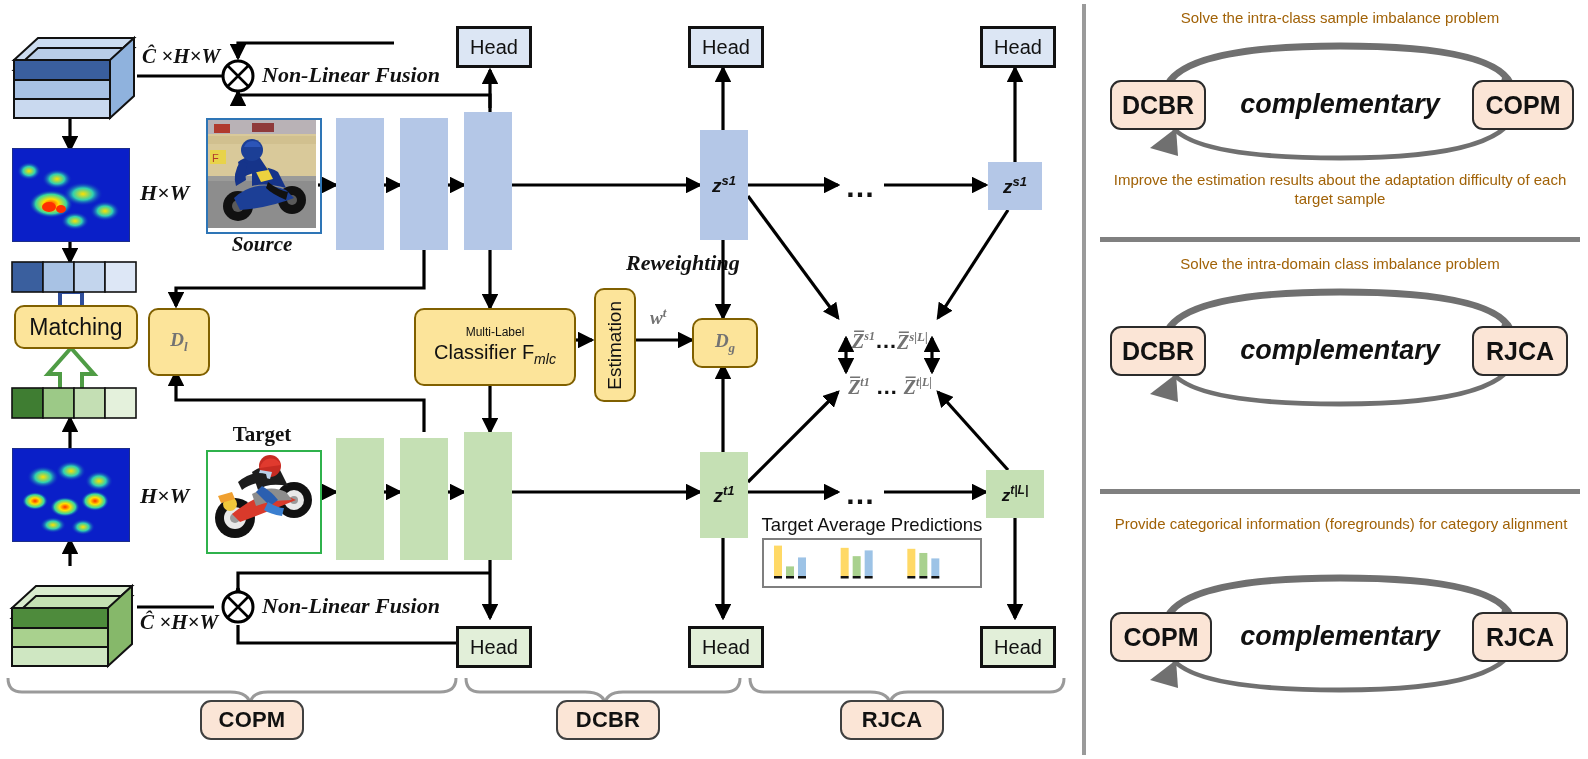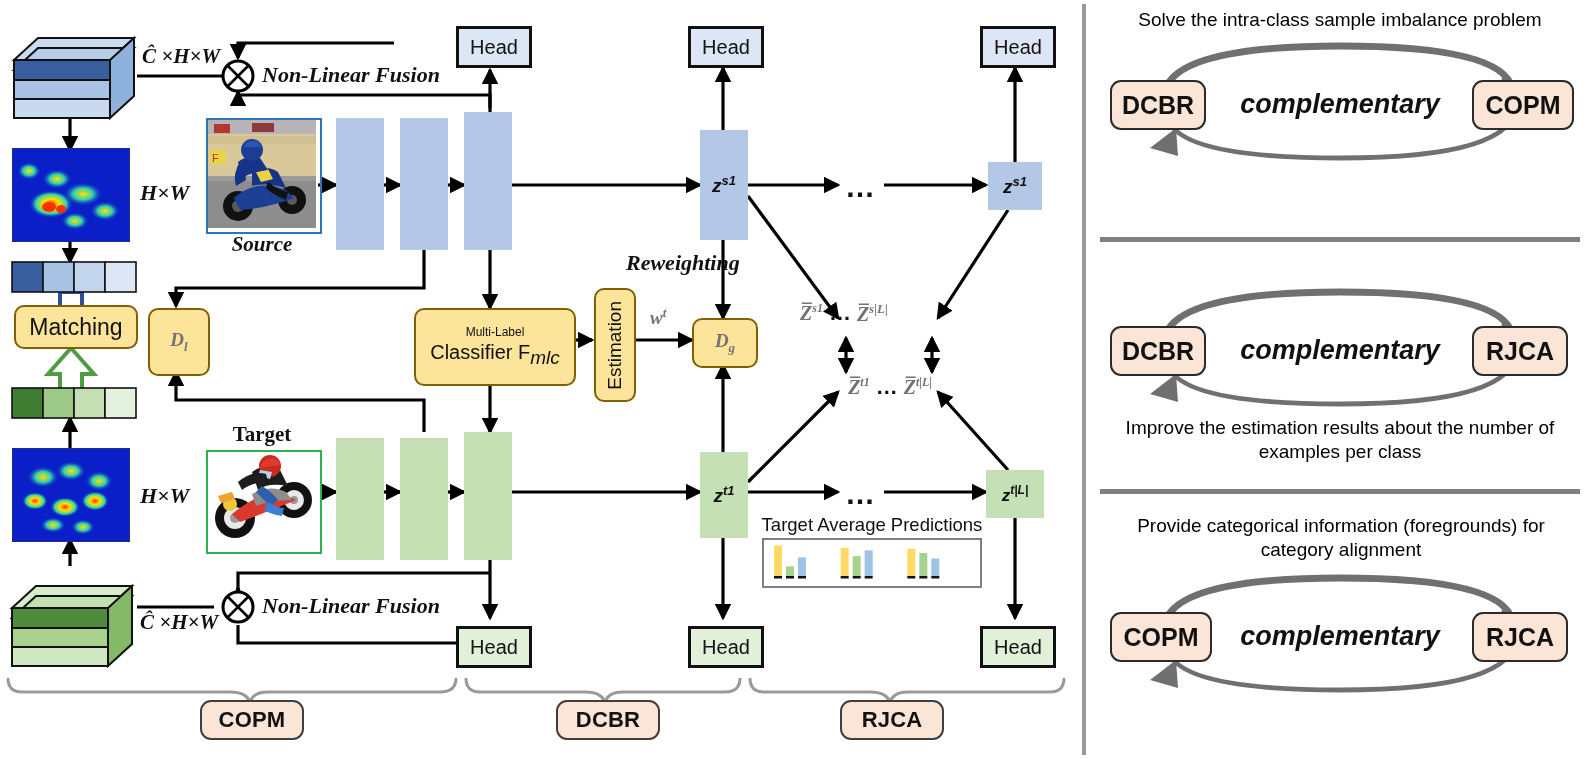--- a/index.html
+++ b/index.html
@@ -18,21 +18,21 @@
   .zbox.g{background:#c5e0b4;}
   .tag{background:#fbe5d6;border:2.5px solid #3f3f3f;border-radius:11px;
        font-size:22px;font-weight:bold;color:#111;letter-spacing:.2px;}
   .italic-label{font-family:"Liberation Serif",serif;font-style:italic;font-weight:bold;font-size:22px;color:#111;}
   .serif-b{font-family:"Liberation Serif",serif;font-weight:bold;font-size:21px;color:#111;}
   .math{font-family:"Liberation Serif",serif;font-style:italic;font-weight:bold;font-size:19px;color:#737373;}
   .plain{font-size:20px;color:#111;}
   .dots{font-size:30px;font-weight:bold;color:#111;line-height:1;}
 
   
-  .rp-text{font-size:19px;color:#000000;text-align:center;line-height:1.28;}
+  .rp-text{font-size:15px;color:#a16207;text-align:center;line-height:1.28;}
   .rp-node{background:#fbe5d6;border:2.5px solid #2b2b2b;border-radius:11px;
            font-size:25px;font-weight:bold;color:#111;}
   .rp-comp{font-size:27px;font-style:italic;font-weight:bold;color:#111;}
   .divider-h{background:#808080;}
   .divider-v{background:#9a9a9a;}
 
   
   .heat{border:1px solid #1c2d8a;}
   svg{display:block;overflow:visible;}
 </style>
@@ -308,21 +308,21 @@
     <div class="abs blk" style="left:400px;top:118px;width:48px;height:132px;"></div>
     <div class="abs blk" style="left:464px;top:112px;width:48px;height:138px;"></div>
 
     <div class="abs grn" style="left:336px;top:438px;width:48px;height:122px;"></div>
     <div class="abs grn" style="left:400px;top:438px;width:48px;height:122px;"></div>
     <div class="abs grn" style="left:464px;top:432px;width:48px;height:128px;"></div>
 
     <div class="abs yellow-box" style="left:414px;top:308px;width:158px;height:74px;display:flex;flex-direction:column;align-items:center;justify-content:center;line-height:1.25;">
       <span style="font-size:12px;">Multi-Label</span>
       <span style="font-size:20px;">
-        <span>Classifier F</span><sub style="font-size:19px;font-style:italic;">mlc</sub>
+        <span>Classifier F</span><sub style="font-size:14px;font-style:italic;">mlc</sub>
       </span>
     </div>
 
     <div class="abs yellow-box ctr" style="left:594px;top:288px;width:38px;height:110px;">
       <span style="writing-mode:vertical-rl;transform:rotate(180deg);font-size:19px;">Estimation</span>
     </div>
 
     <div class="abs italic-label" style="left:626px;top:250px;">
       <span>Reweighting</span>
     </div>
@@ -378,21 +378,21 @@
       <span style="font-size:17px;">
         <span>z</span><sup style="font-size:12px;">t|L|</sup>
       </span>
     </div>
 
     <div class="abs dots" style="left:845px;top:172px;">
       <span>…</span></div>
     <div class="abs dots" style="left:845px;top:479px;">
       <span>…</span></div>
 
-    <div class="abs" style="left:800px;top:300px;width:180px;height:26px;display:flex;align-items:center;justify-content:flex-start;gap:6px;">
+    <div class="abs" style="left:800px;top:328px;width:180px;height:26px;display:flex;align-items:center;justify-content:center;gap:0;">
       <span class="math" style="font-size:20px;">
         <span>Z̅</span><sup style="font-size:12px;">s1</sup></span>
       <span class="dots" style="font-size:22px;">…</span>
       <span class="math" style="font-size:20px;">
         <span>Z̅</span><sup style="font-size:13px;">s|L|</sup></span>
     </div>
 
     <div class="abs" style="left:800px;top:374px;width:180px;height:26px;display:flex;align-items:center;justify-content:center;gap:6px;">
       <span class="math" style="font-size:20px;">
         <span>Z̅</span><sup style="font-size:12px;">t1</sup></span>
@@ -453,41 +453,42 @@
       </svg>
       <div class="abs rp-node ctr" style="left:18px;top:80px;width:92px;height:46px;">
         <span>DCBR</span>
         </div>
       <div class="abs rp-comp ctr" style="left:140px;top:84px;width:216px;height:40px;">
         <span>complementary</span>
         </div>
       <div class="abs rp-node ctr" style="left:380px;top:80px;width:98px;height:46px;">
         <span>COPM</span>
         </div>
+      <div class="abs rp-text" style="left:8px;top:170px;width:480px;"><span>Improve the estimation results about the adaptation difficulty of each target sample</span></div>
     </div>
     <div class="abs divider-h" style="left:8px;top:237px;width:480px;height:5px;"></div>
 
     <div class="abs" style="left:0;top:248px;width:496px;height:238px;">
+      <div class="abs rp-text" style="left:8px;top:6px;width:480px;"><span>Solve the intra-domain class imbalance problem</span></div>
       <svg class="abs" style="left:0;top:34px;width:496px;height:130px;">
         <path d="M 72 62 Q 72 10 248 10 Q 410 10 420 52" fill="none" stroke="#707070" stroke-width="7"></path>
         <path d="M 412 36 L 432 62 L 404 60 Z" fill="#707070"></path>
         <path d="M 76 56 L 58 84 L 92 80 Z" fill="#707070"></path>
         <path d="M 424 68 Q 424 122 248 122 Q 86 122 76 82" fill="none" stroke="#707070" stroke-width="5"></path>
         <path d="M 84 92 L 58 112 L 86 120 Z" fill="#707070"></path>
       </svg>
       <div class="abs rp-node ctr" style="left:18px;top:78px;width:92px;height:46px;">
         <span>DCBR</span>
         </div>
       <div class="abs rp-comp ctr" style="left:140px;top:82px;width:216px;height:40px;">
         <span>complementary</span>
         </div>
       <div class="abs rp-node ctr" style="left:380px;top:78px;width:92px;height:46px;">
         <span>RJCA</span>
         </div>
-      <div class="abs rp-text" style="left:8px;top:168px;width:480px;"><span>Improve the estimation results about the number of examples per class</span></div>
     </div>
     <div class="abs divider-h" style="left:8px;top:489px;width:480px;height:5px;"></div>
 
     <div class="abs" style="left:0;top:500px;width:496px;height:255px;margin-top:8px;">
       <div class="abs rp-text" style="left:12px;top:6px;width:474px;"><span>Provide categorical information (foregrounds) for category alignment</span></div>
       <svg class="abs" style="left:0;top:60px;width:496px;height:130px;">
         <path d="M 72 62 Q 72 10 248 10 Q 410 10 420 52" fill="none" stroke="#707070" stroke-width="7"></path>
         <path d="M 412 36 L 432 62 L 404 60 Z" fill="#707070"></path>
         <path d="M 76 56 L 58 84 L 92 80 Z" fill="#707070"></path>
         <path d="M 424 68 Q 424 122 248 122 Q 86 122 76 82" fill="none" stroke="#707070" stroke-width="5"></path>

